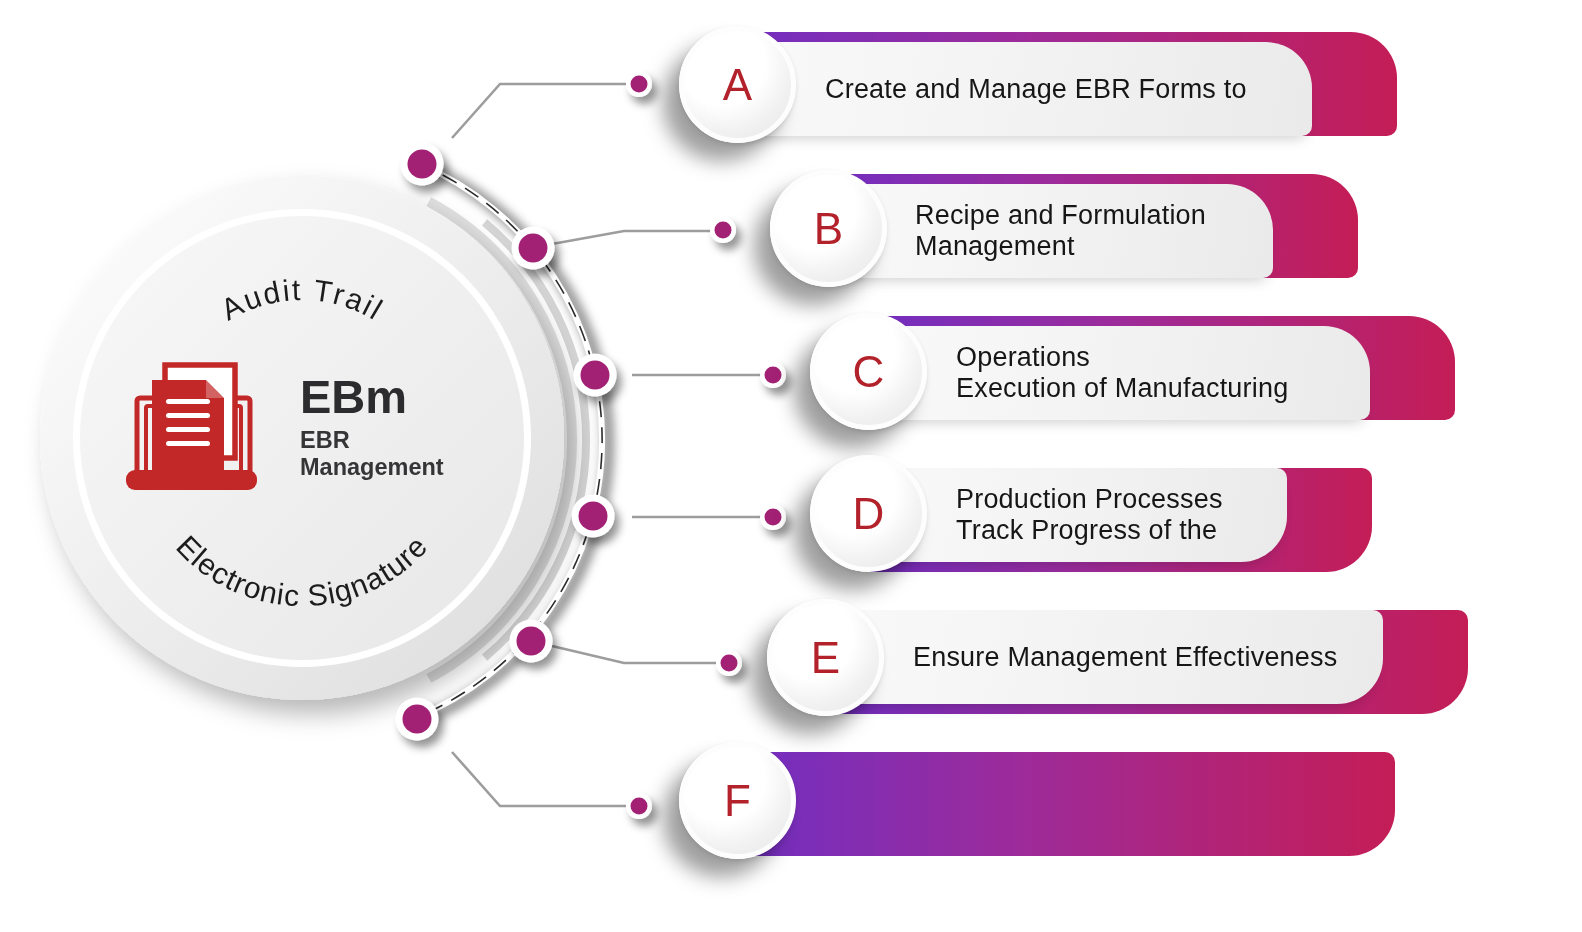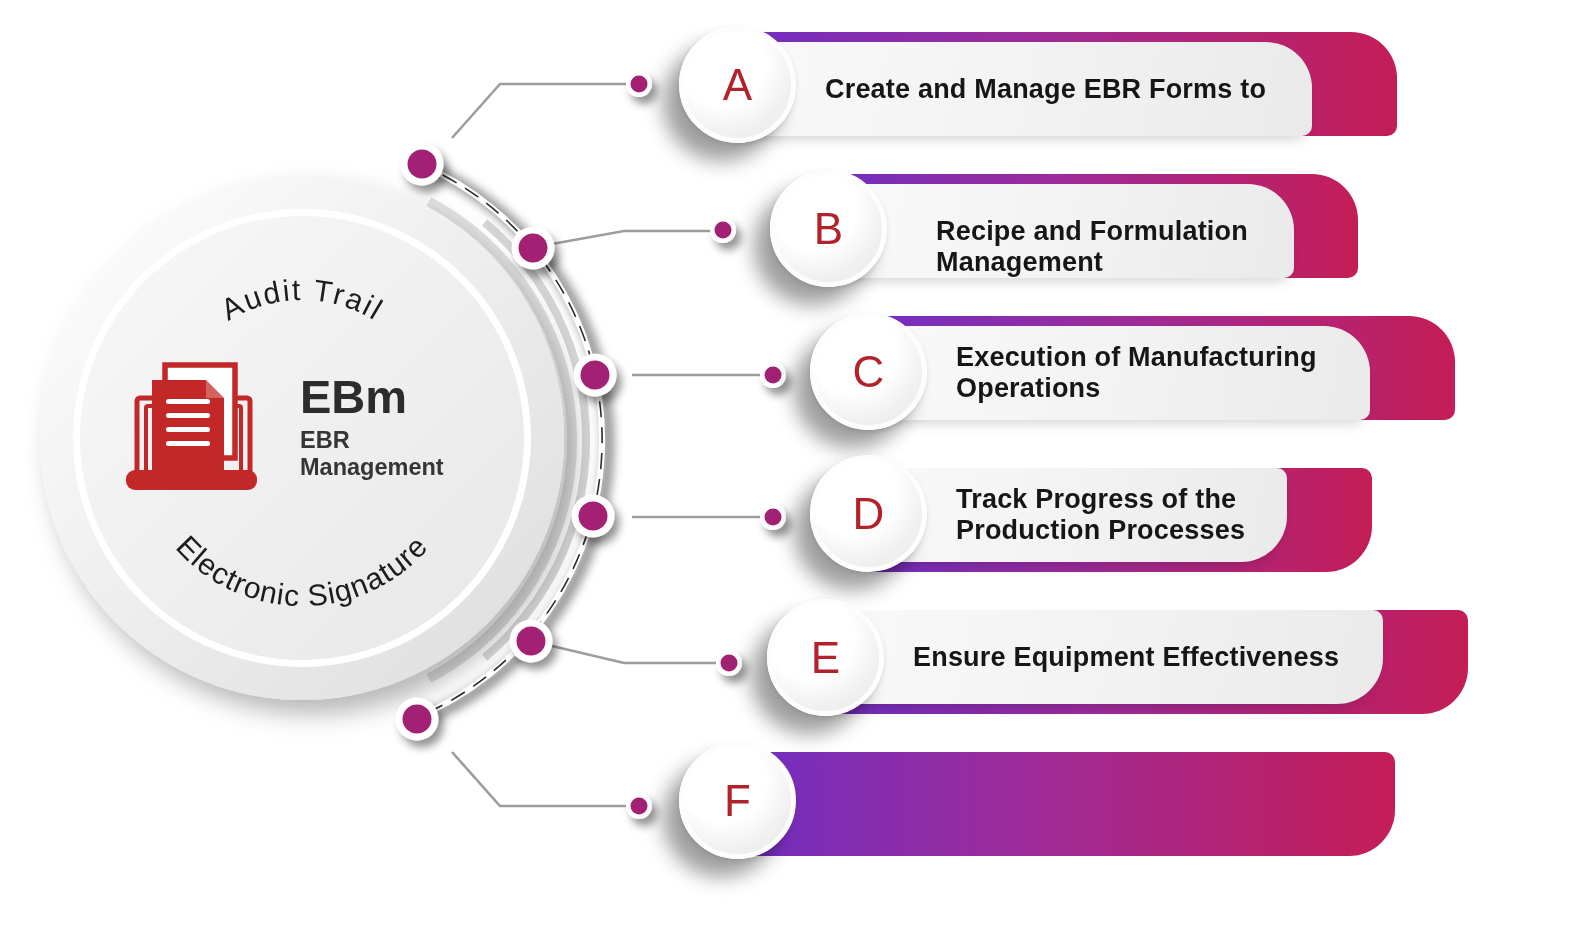--- a/index.html
+++ b/index.html
@@ -19,21 +19,21 @@
   .bar-gray{
     position:absolute;z-index:3;height:94px;
     background:linear-gradient(100deg,#fafafa 0%,#f2f2f2 55%,#eaeaea 100%);
     box-shadow:0 10px 14px -8px rgba(0,0,0,.20);
     display:flex;align-items:center;
     padding-left:108px;padding-right:16px;box-sizing:border-box;
   }
   .bar-gray.v-top{border-radius:26px 46px 10px 26px;}
   .bar-gray.v-bottom{border-radius:26px 10px 46px 26px;}
   .bar-text{
-    color:#161616;font-size:27px;line-height:31px;font-weight:700;letter-spacing:.2px;
+    color:#161616;font-size:27px;line-height:31px;font-weight:400;letter-spacing:.2px;
   }
   
   .letter-circle{
     position:absolute;z-index:4;width:117px;height:117px;border-radius:50%;
     background:radial-gradient(circle at 36% 30%,#ffffff 0 42%,#f1f1f1 68%,#e6e6e6 100%);
     border:5px solid #fdfdfd;box-sizing:border-box;
     box-shadow:-16px 18px 20px rgba(0,0,0,.38), 0 2px 5px rgba(0,0,0,.10);
     display:flex;align-items:center;justify-content:center;
   }
   .letter-circle span{font-size:44px;font-weight:400;color:#b3222b;}
@@ -155,56 +155,56 @@
   <div class="bar-gray v-top" style="left:717px;top:42px;width:595px;">
     <div class="bar-text">
       <div>Create and Manage EBR Forms to</div>
     </div>
   </div>
   <div class="letter-circle" style="left:679px;top:26px;">
     <span>A</span>
   </div>
 
   <div class="bar-color v-top" style="left:807px;top:174px;width:551px;height:104px;"></div>
-  <div class="bar-gray v-top" style="left:828px;top:184px;width:466px;align-items:flex-end;">
+  <div class="bar-gray v-top" style="left:807px;top:184px;width:466px;">
     <div class="bar-text">
       <div>Recipe and Formulation</div>
         <div>Management</div>
     </div>
   </div>
   <div class="letter-circle" style="left:770px;top:170px;">
     <span>B</span>
   </div>
 
   <div class="bar-color v-top" style="left:848px;top:316px;width:607px;height:104px;"></div>
   <div class="bar-gray v-top" style="left:848px;top:326px;width:522px;">
     <div class="bar-text">
-      <div>Execution of Manufacturing</div>
-        <div>Operations</div>
+      <div>Operations</div>
+        <div>Execution of Manufacturing</div>
     </div>
   </div>
   <div class="letter-circle" style="left:810px;top:313px;">
     <span>C</span>
   </div>
 
   <div class="bar-color v-bottom" style="left:848px;top:468px;width:524px;height:104px;"></div>
   <div class="bar-gray v-bottom" style="left:848px;top:468px;width:439px;">
     <div class="bar-text">
-      <div>Track Progress of the</div>
-        <div>Production Processes</div>
+      <div>Production Processes</div>
+        <div>Track Progress of the</div>
     </div>
   </div>
   <div class="letter-circle" style="left:810px;top:455px;">
     <span>D</span>
   </div>
 
   <div class="bar-color v-bottom" style="left:805px;top:610px;width:663px;height:104px;"></div>
   <div class="bar-gray v-bottom" style="left:805px;top:610px;width:578px;">
     <div class="bar-text">
-      <div>Ensure Equipment Effectiveness</div>
+      <div>Ensure Management Effectiveness</div>
         <div></div>
     </div>
   </div>
   <div class="letter-circle" style="left:767px;top:599px;">
     <span>E</span>
   </div>
 
   <div class="bar-color v-bottom" style="left:717px;top:752px;width:678px;height:104px;"></div>
   <div class="letter-circle" style="left:679px;top:742px;">
     <span>F</span>

